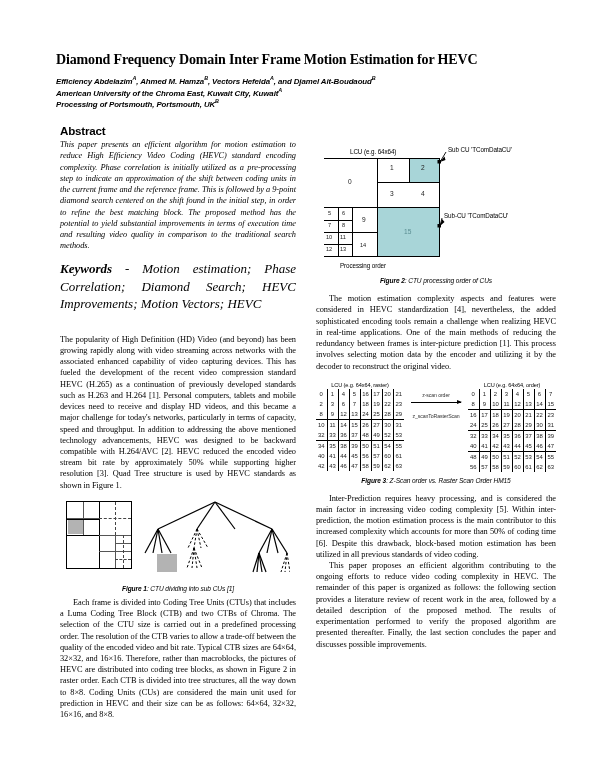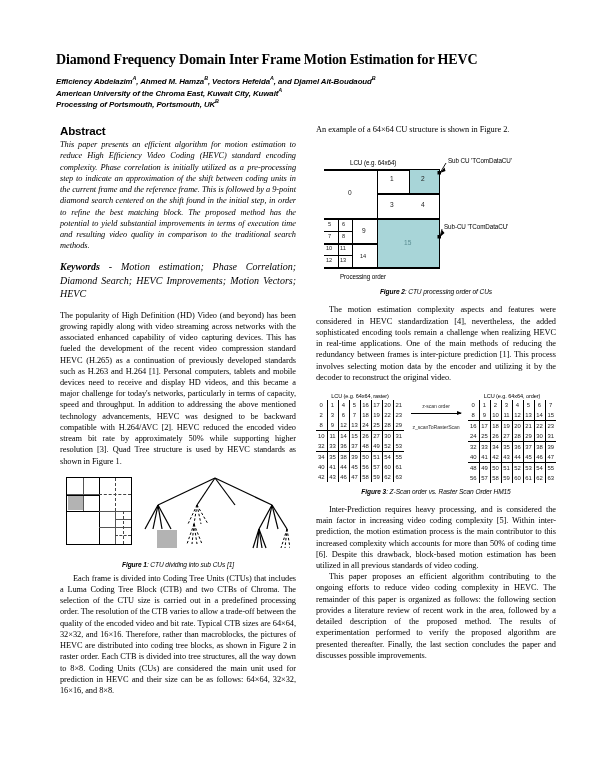--- a/index.html
+++ b/index.html
@@ -64,25 +64,25 @@
   p.body.ind{text-indent:13px;}
   p.abs{
     font-size:8.35px;
     font-style:italic;
     line-height:1.345;
     text-align:justify;
     margin:0;
     letter-spacing:-0.05px;
   }
   p.kw{
-    font-size:10px;
+    font-size:13px;
     font-style:italic;
     line-height:1.345;
     text-align:justify;
-    margin:9px 0 0 0;
+    margin:9px 0 12px 0;
   }
   p.kw b{font-weight:bold;}
   .gap{height:9px;}
   .gap-s{height:5px;}
   .figcap{
     font-family:"Liberation Sans",sans-serif;
     font-size:6.6px;
     font-style:italic;
     text-align:center;
     margin:5px 0 0 0;
@@ -290,21 +290,20 @@
       <p class="figcap">
         <b>Figure 1</b><span>: CTU dividing into sub CUs [1]</span>
       </p>
 
       <div class="gap-s"></div>
       <p class="body ind">Each frame is divided into Coding Tree Units (CTUs) that includes a Luma Coding Tree Block (CTB) and two CTBs of Chroma. The selection of the CTU size is carried out in a predefined processing order. The resolution of the CTB varies to allow a trade-off between the quality of the encoded video and bit rate. Typical CTB sizes are 64×64, 32×32, and 16×16. Therefore, rather than macroblocks, the pictures of HEVC are distributed into coding tree blocks, as shown in Figure 2 in raster order. Each CTB is divided into tree structures, all the way down to 8×8. Coding Units (CUs) are considered the main unit used for prediction in HEVC and their size can be as follows: 64×64, 32×32, 16×16, and 8×8.</p>
     </div>
 
     <div class="col right">
 
-      <p class="body">An example of a 64×64 CU structure is shown in Figure 2.</p>
 
       <div class="fig2wrap">
         <div class="fig2">
 
           <span class="f2-lab" style="left:34px;top:16px;">LCU (e.g. 64x64)</span>
           <span class="f2-lab" style="left:132px;top:14px;">Sub CU 'TComDataCU'</span>
           <span class="f2-lab" style="left:128px;top:80px;">Sub-CU 'TComDataCU'</span>
           <span class="f2-lab" style="left:24px;top:130px;">Processing order</span>
 
           <div class="ln" style="left:8px;top:26px;width:116px;height:1.2px;"></div>

